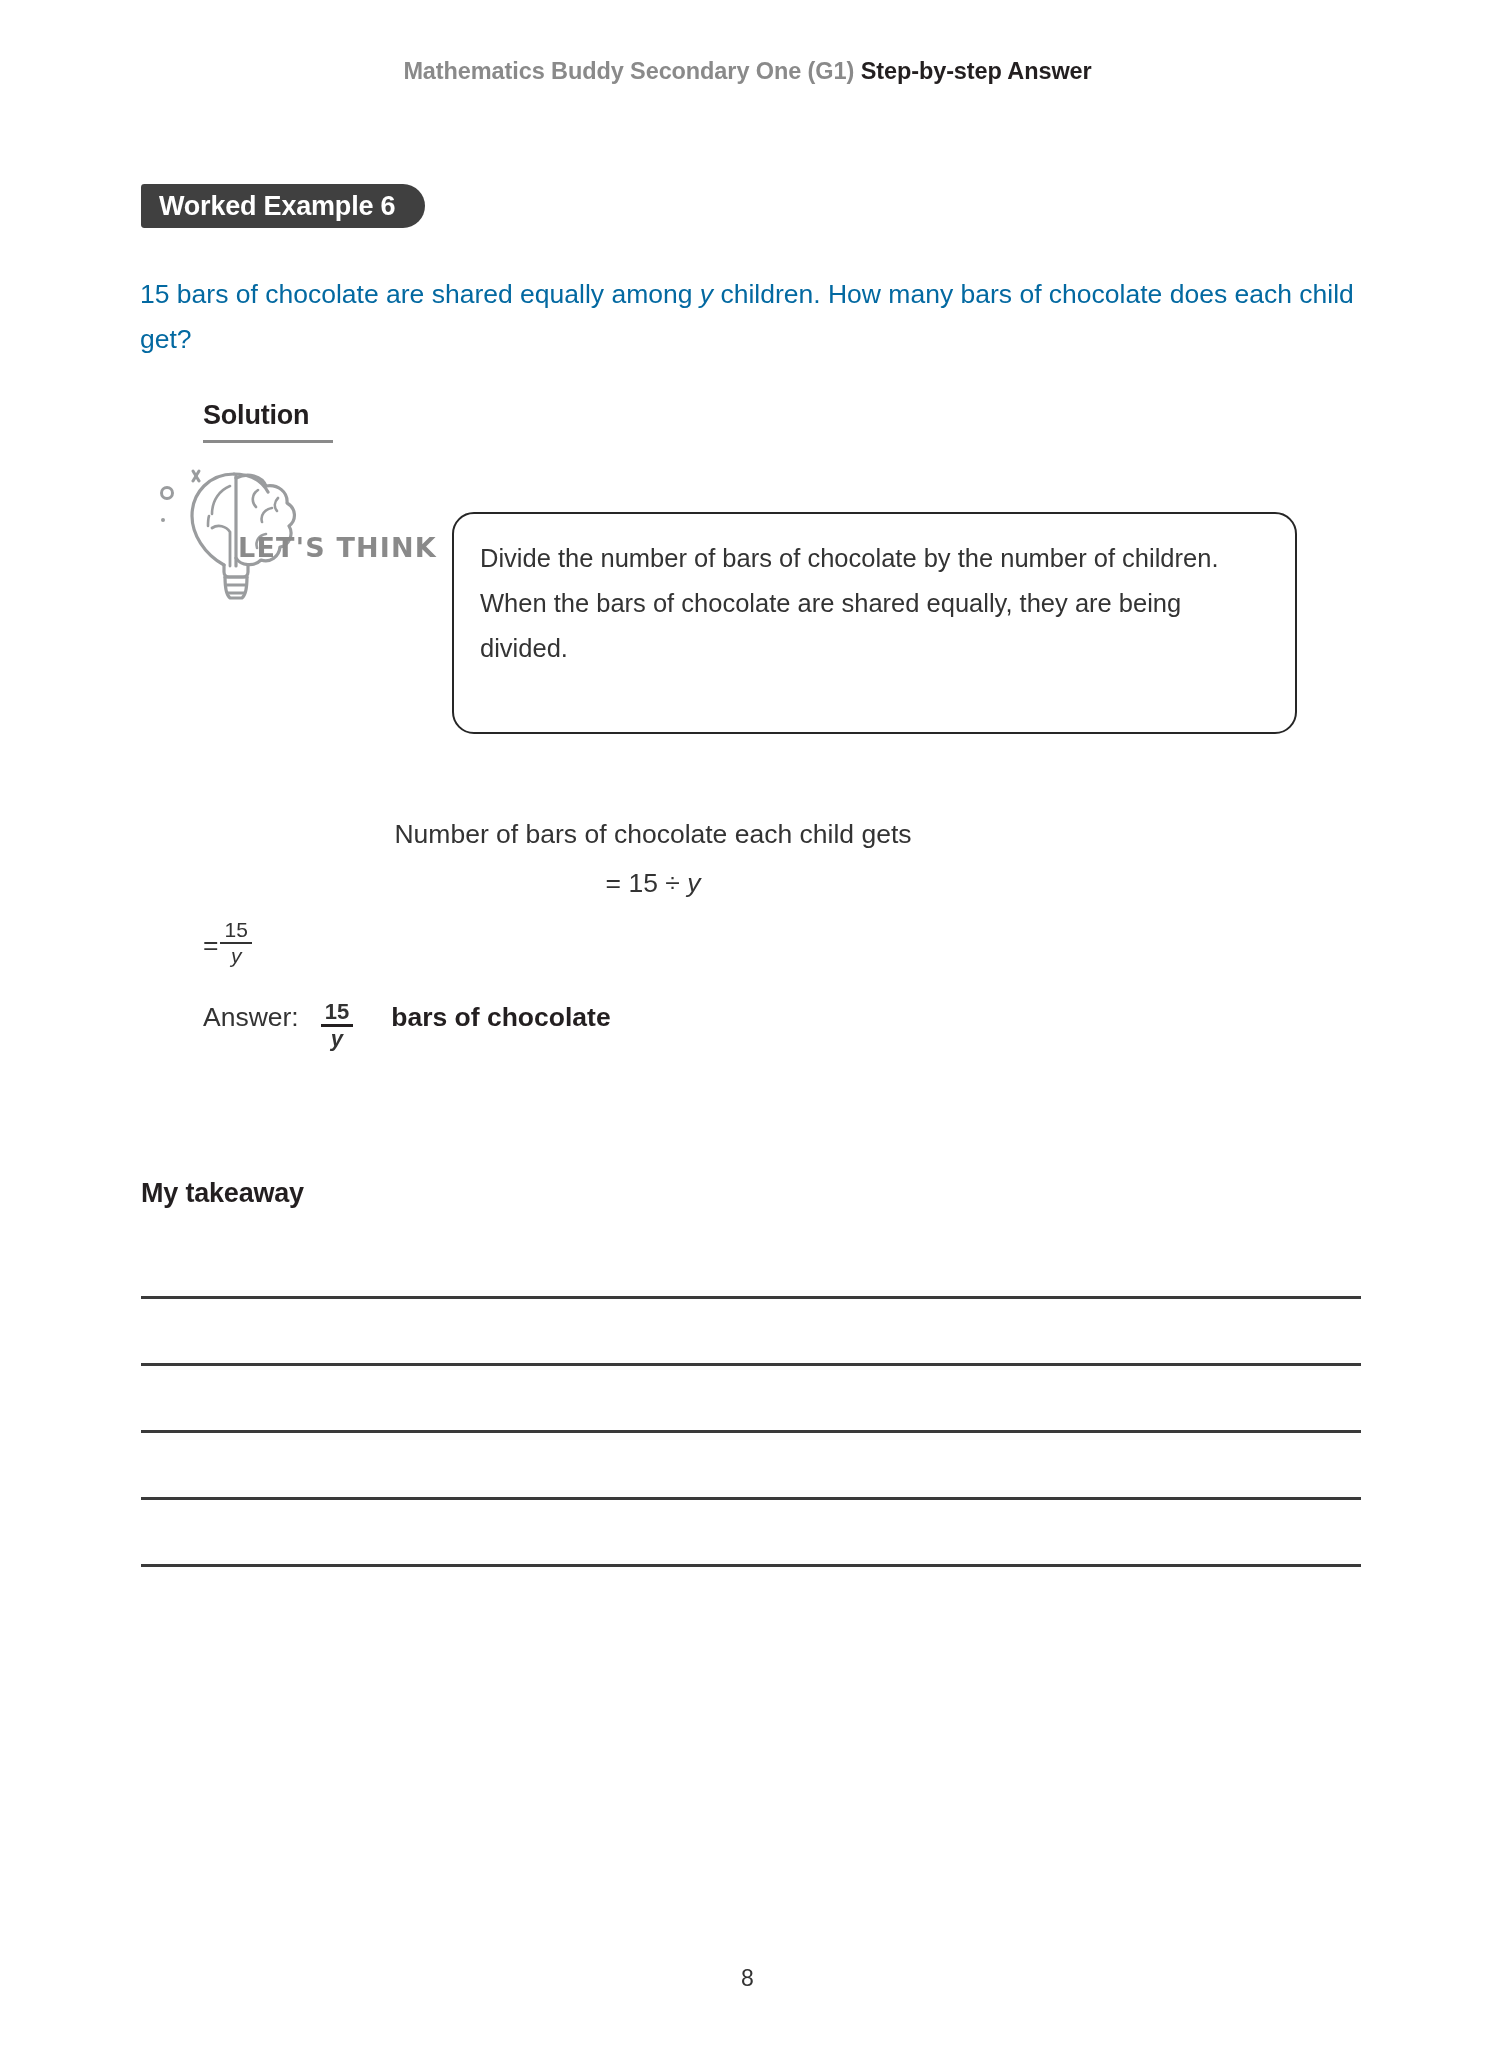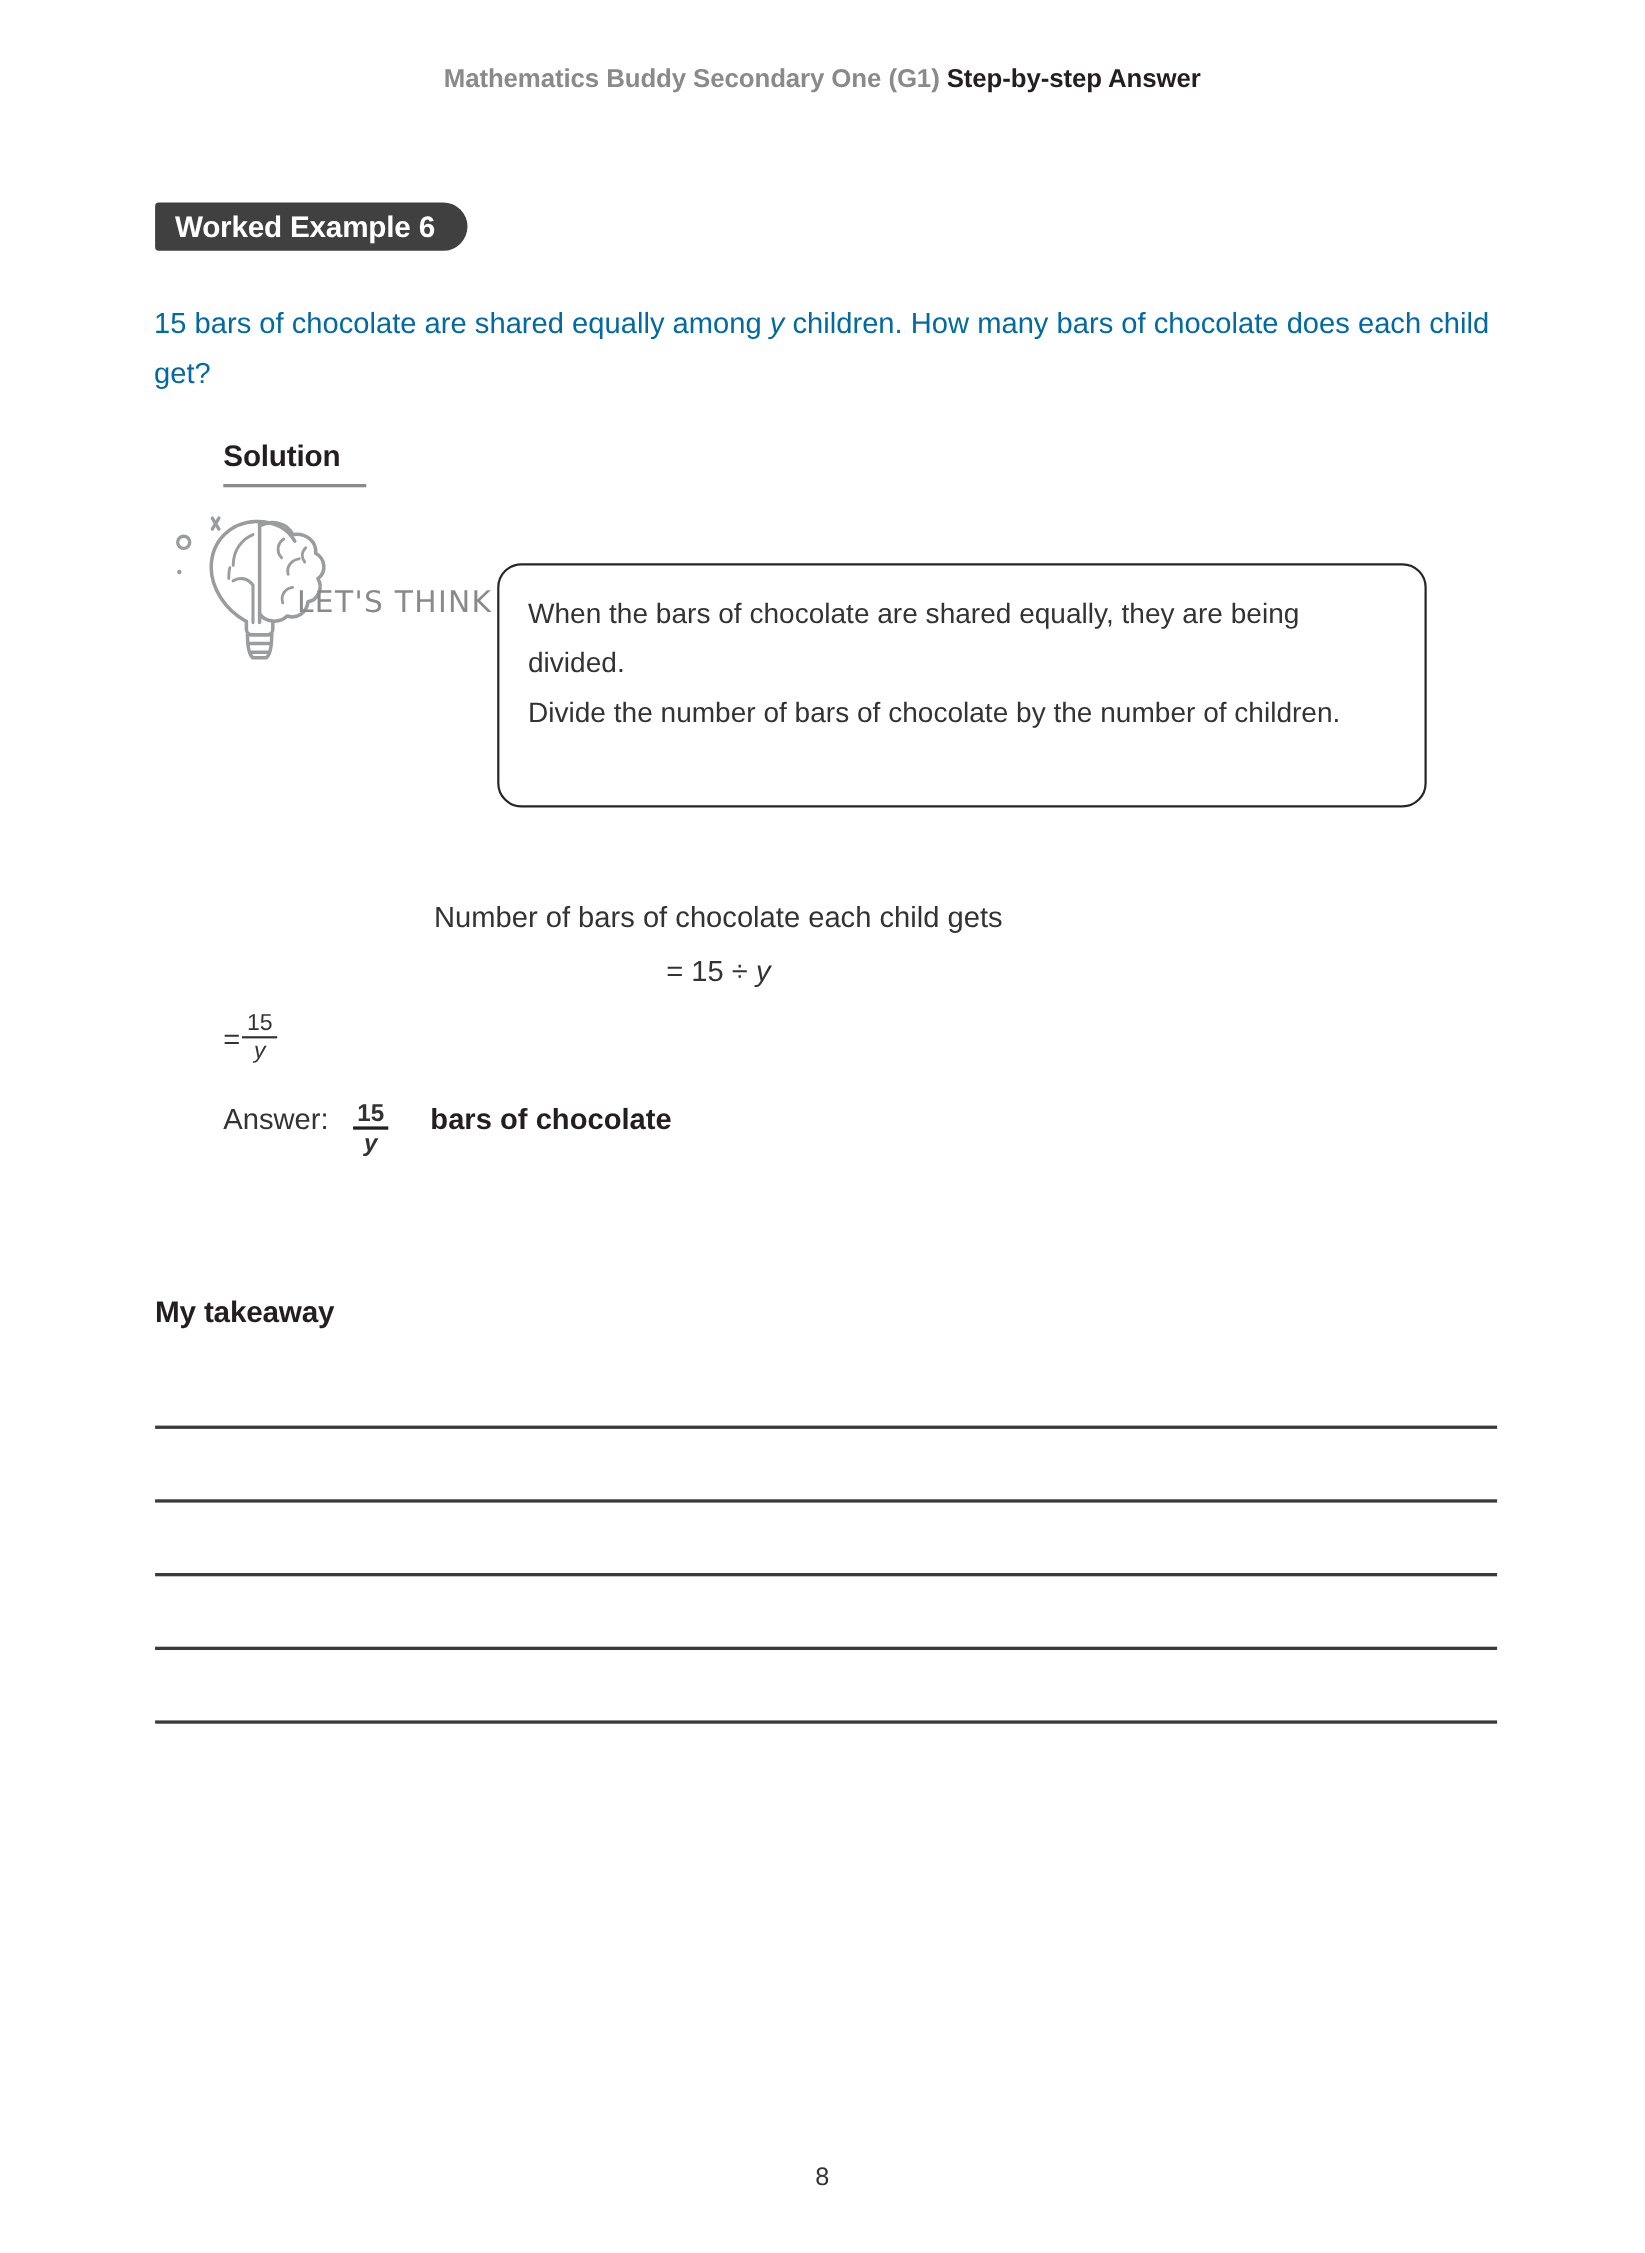--- a/index.html
+++ b/index.html
@@ -90,24 +90,24 @@
   .lets-think {
     position: absolute;
     left: 146px;
     top: 462px;
     width: 290px;
     height: 140px;
   }
   .lets-think svg { display: block; }
   .lets-think-label {
     position: absolute;
-    left: 124px;
+    left: 92px;
     top: 70px;
     font-size: 27px;
-    font-weight: normal;
+    font-weight: bold;
     color: #8a8a8a;
     letter-spacing: 1.2px;
     white-space: nowrap;
     font-family: "DejaVu Sans", sans-serif;
   }
 
   
   .thought-box {
     position: absolute;
     left: 452px;
@@ -286,22 +286,22 @@
 
       <path d="M79 115 L101 115"></path>
       <path d="M80 123 L100 123"></path>
       <path d="M82 131 L98 131"></path>
       <path d="M79 115 C79 126 80 133 84 136 L96 136 C100 133 101 126 101 115"></path>
     </svg>
     <div class="lets-think-label">LET'S THINK</div>
   </div>
 
   <div class="thought-box">
+    <p>Divide the number of bars of chocolate by the number of children.</p>
     <p>When the bars of chocolate are shared equally, they are being divided.</p>
-    <p>Divide the number of bars of chocolate by the number of children.</p>
   </div>
 
   <div class="working">
     <div class="work-line">Number of bars of chocolate each child gets</div>
     <div class="work-line step2">
       <span>= 15 ÷ </span><span class="var">y</span>
     </div>
     <div class="eq-frac-row">
       <span>=</span>
       <span class="frac">

